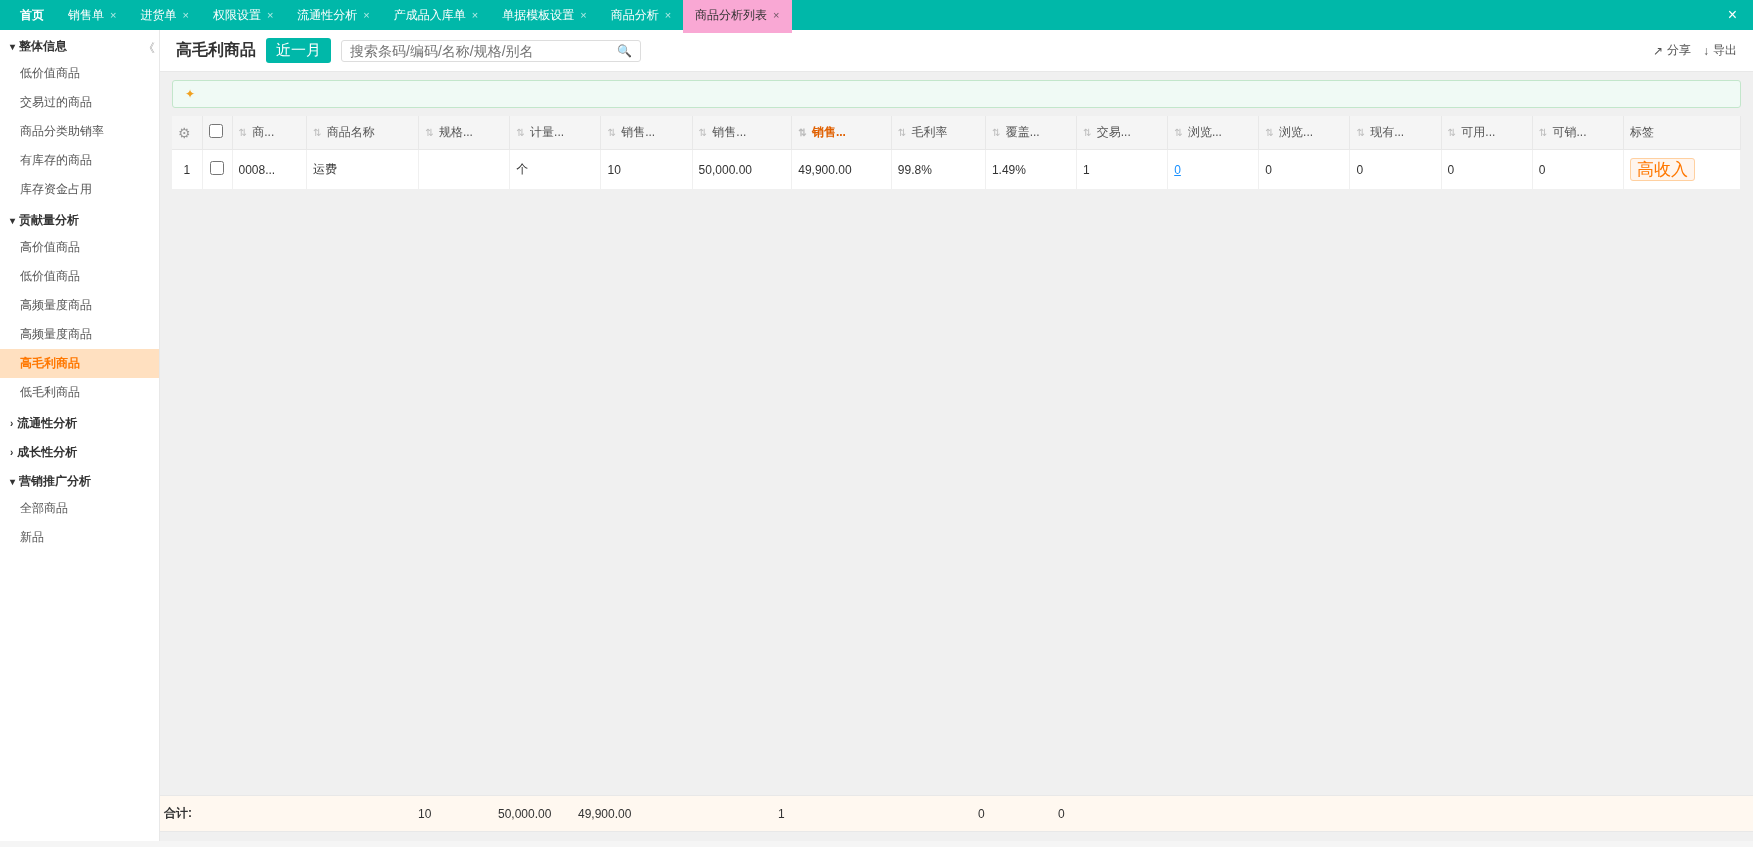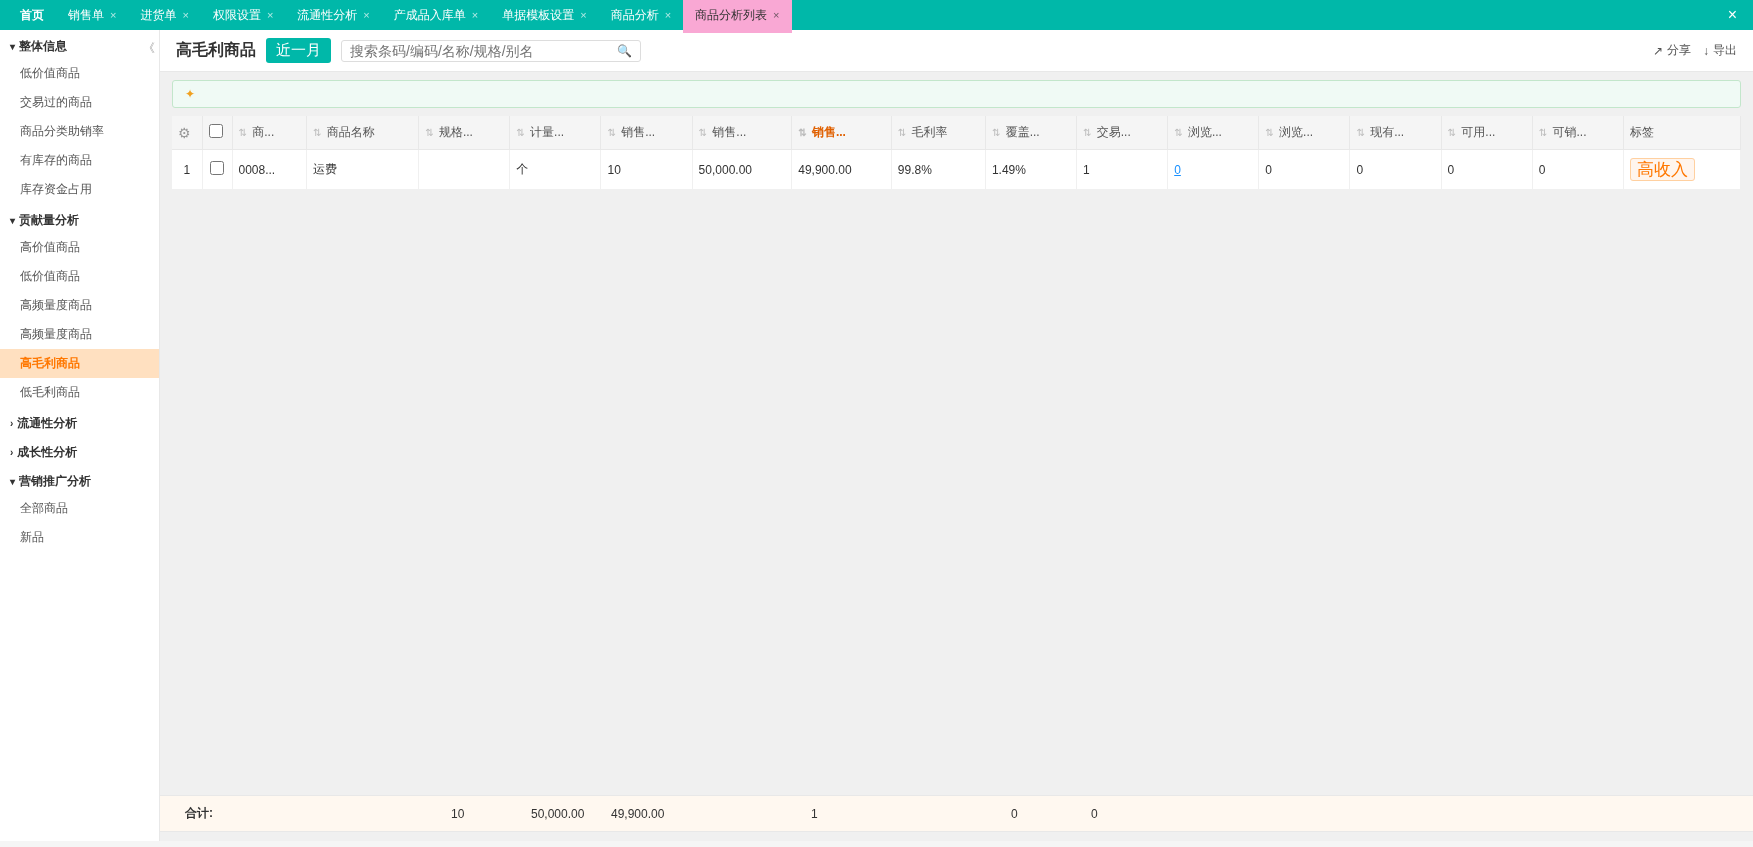--- a/index.html
+++ b/index.html
@@ -217,24 +217,24 @@
       border-radius: 3px;
       padding: 1px 6px;
       font-size: 17px;
     }
     .link-cell { color: #1890ff; text-decoration: underline; cursor: pointer; }
 
     
     .footer-totals {
       background: #fff8f0;
       border-top: 1px solid #e8e8e8;
-      padding: 8px 25px;
-      display: flex;
-      align-items: center;
-      gap: 12px;
+      padding: 8px 4px;
+      display: flex;
+      align-items: center;
+      gap: 0;
       font-size: 12px;
       color: #333;
       min-height: 36px;
     }
     .footer-label { margin-right: 20px; font-weight: bold; }
     .footer-values {
       display: flex;
       gap: 0;
       flex: 1;
     }

